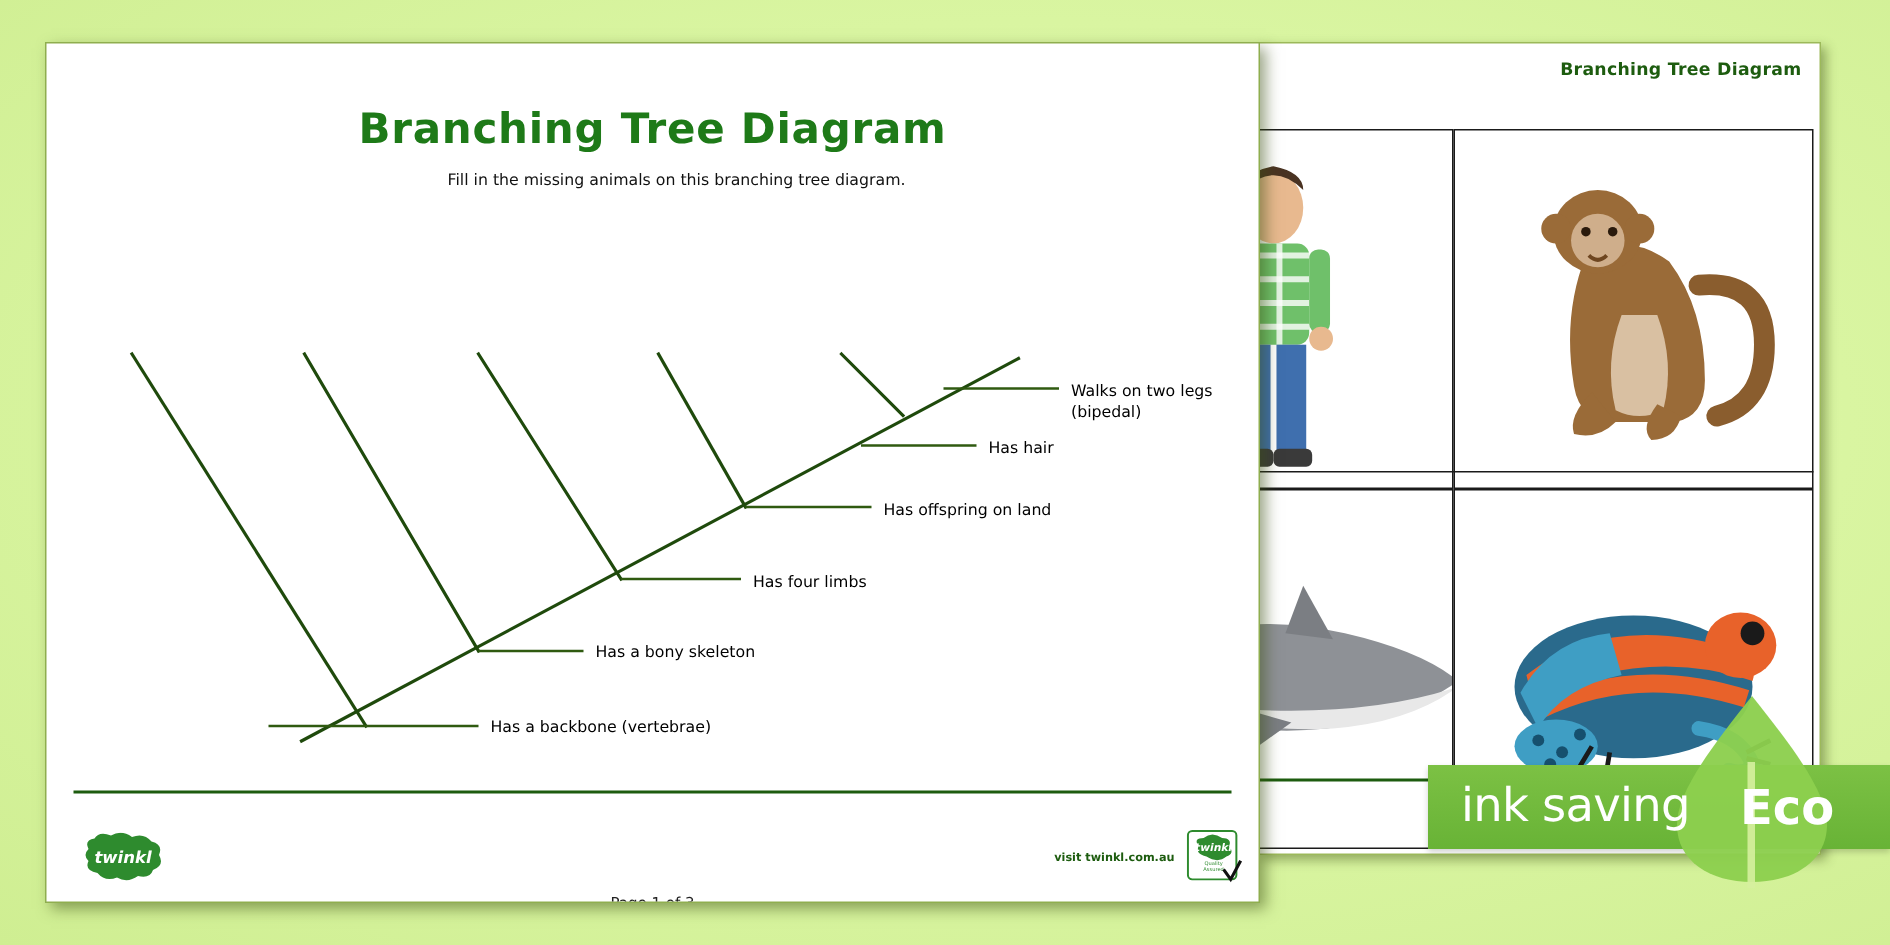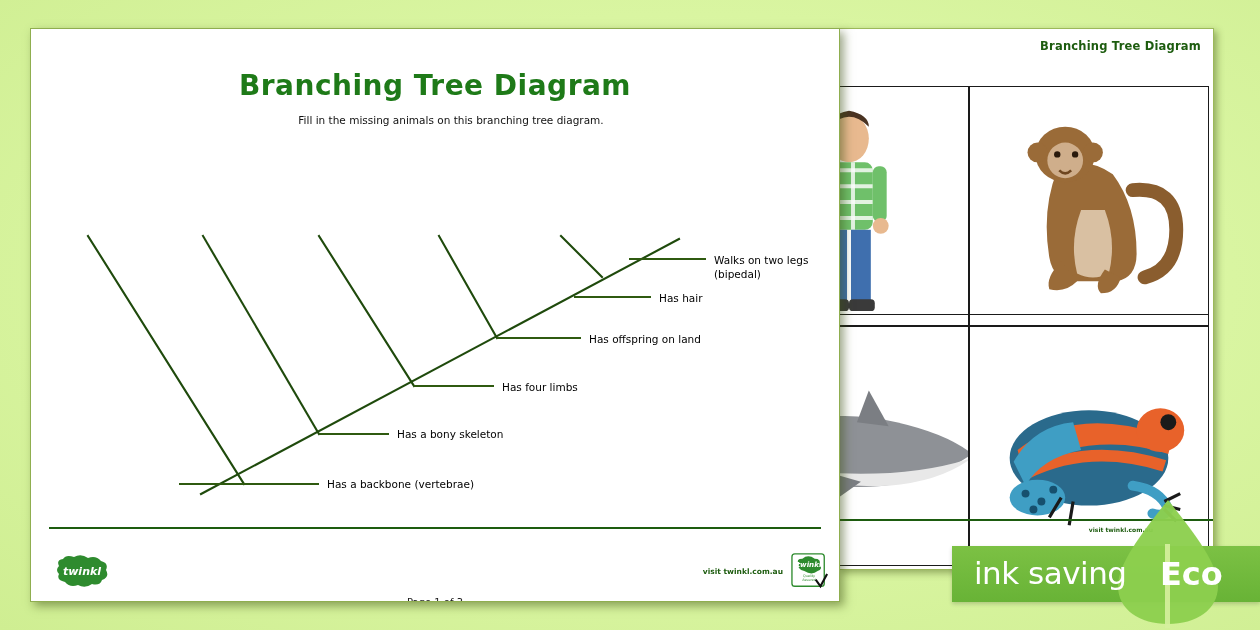--- a/index.html
+++ b/index.html
@@ -91,21 +91,21 @@
   }
   .twinkl-logo{
     position:absolute;left:22px;top:526px;width:58px;height:34px;
   }
   .qa-badge{
     position:absolute;right:10px;top:524px;width:38px;height:38px;
   }
 
   
   .eco{
-    position:absolute;left:952px;top:546px;width:276px;height:62px;
+    position:absolute;left:952px;top:510px;width:276px;height:62px;
   }
   .eco-bar{
     position:absolute;left:0;top:0;width:308px;height:56px;
     background:linear-gradient(180deg,#7cc144 0%,#68b336 100%);
     box-shadow:0 2px 4px rgba(0,0,0,.18);
   }
   .eco-text{
     position:absolute;left:22px;top:9px;
     font-family:"DejaVu Sans", sans-serif;
     font-size:31px;color:#ffffff;letter-spacing:-.5px;

